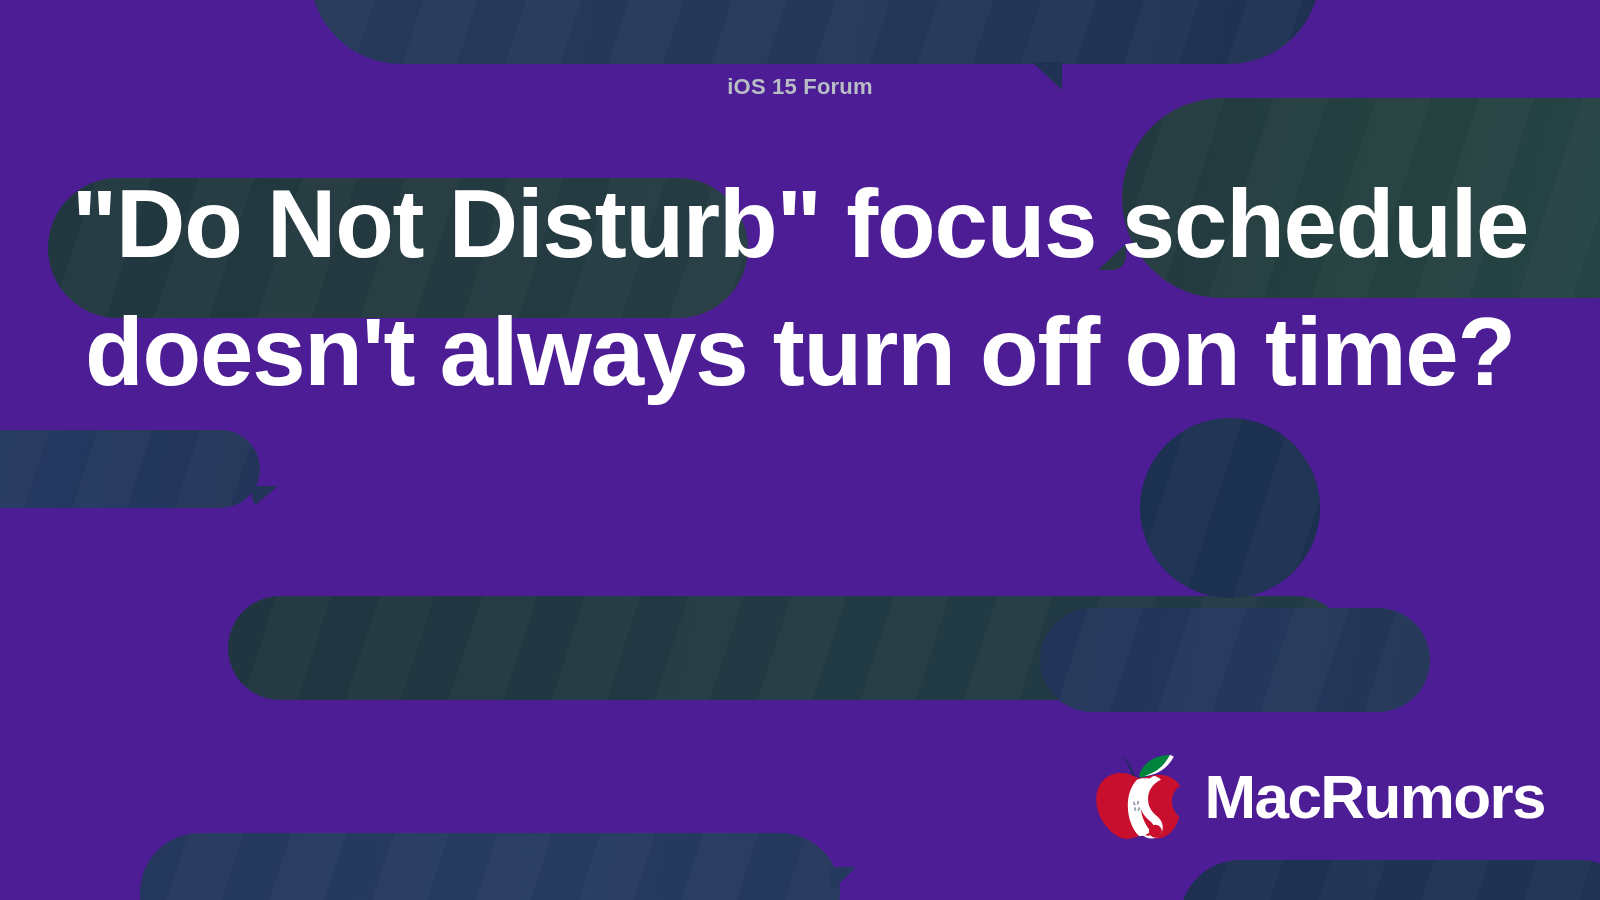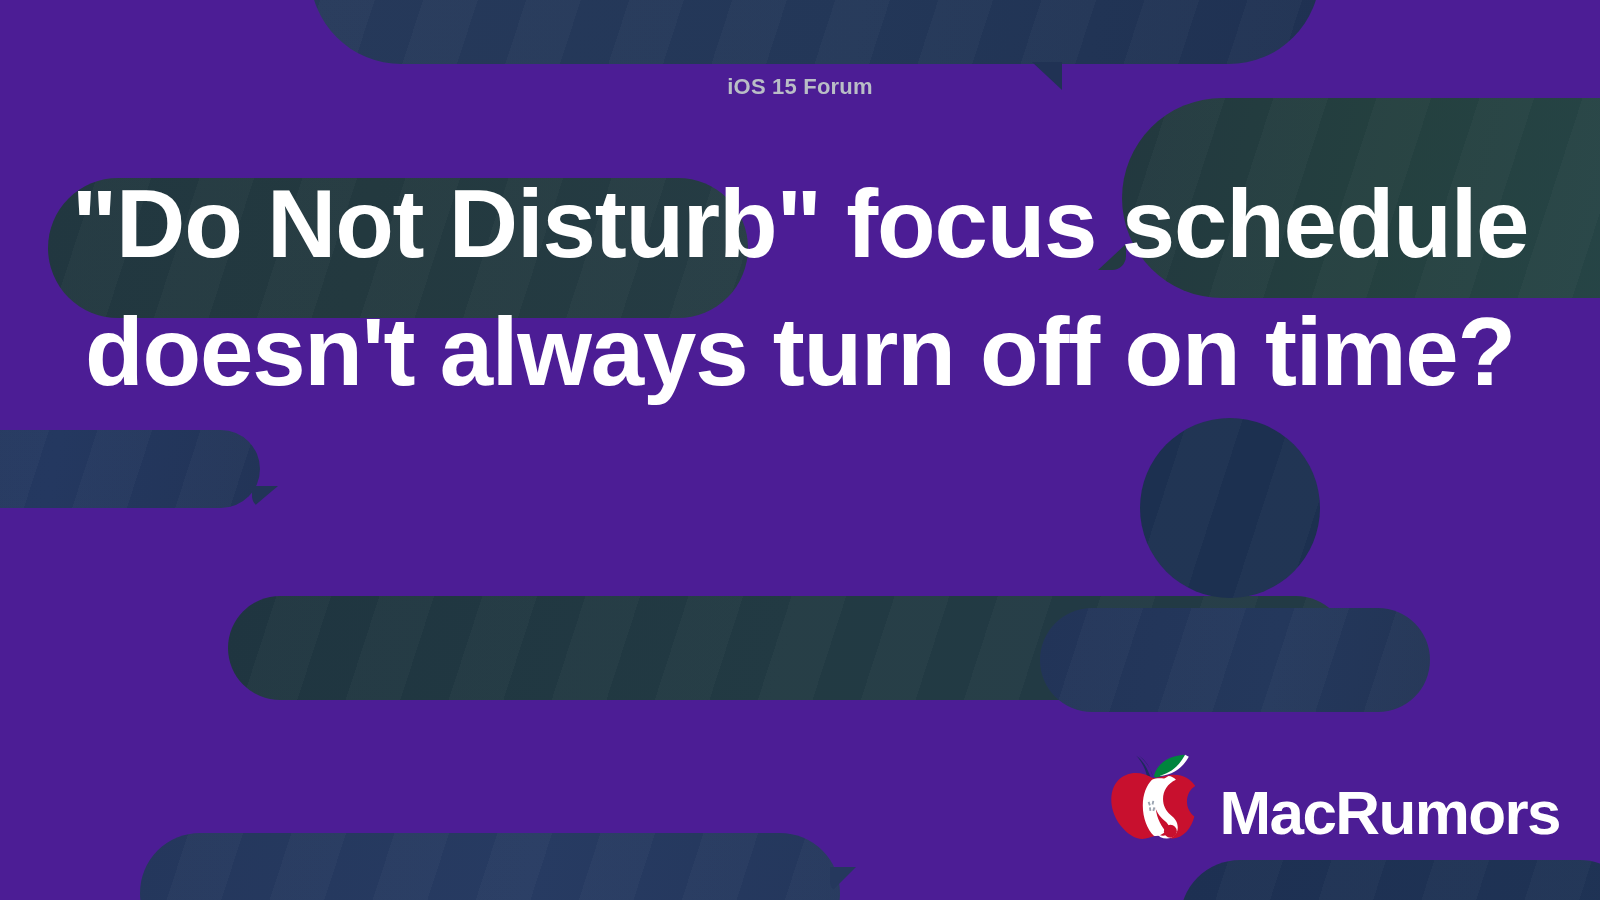--- a/index.html
+++ b/index.html
@@ -161,24 +161,24 @@
     bottom: 73px;
     color: #b3b8c0;
     font-size: 31px;
     font-weight: 700;
     letter-spacing: 0.1px;
   }
 
   
   .logo {
     position: absolute;
-    right: 40px;
+    right: 55px;
     bottom: 52px;
     display: flex;
-    align-items: flex-end;
+    align-items: center;
     gap: 22px;
   }
 
   .logo-mark {
     width: 92px;
     height: 98px;
     display: block;
     flex: none;
   }
 

